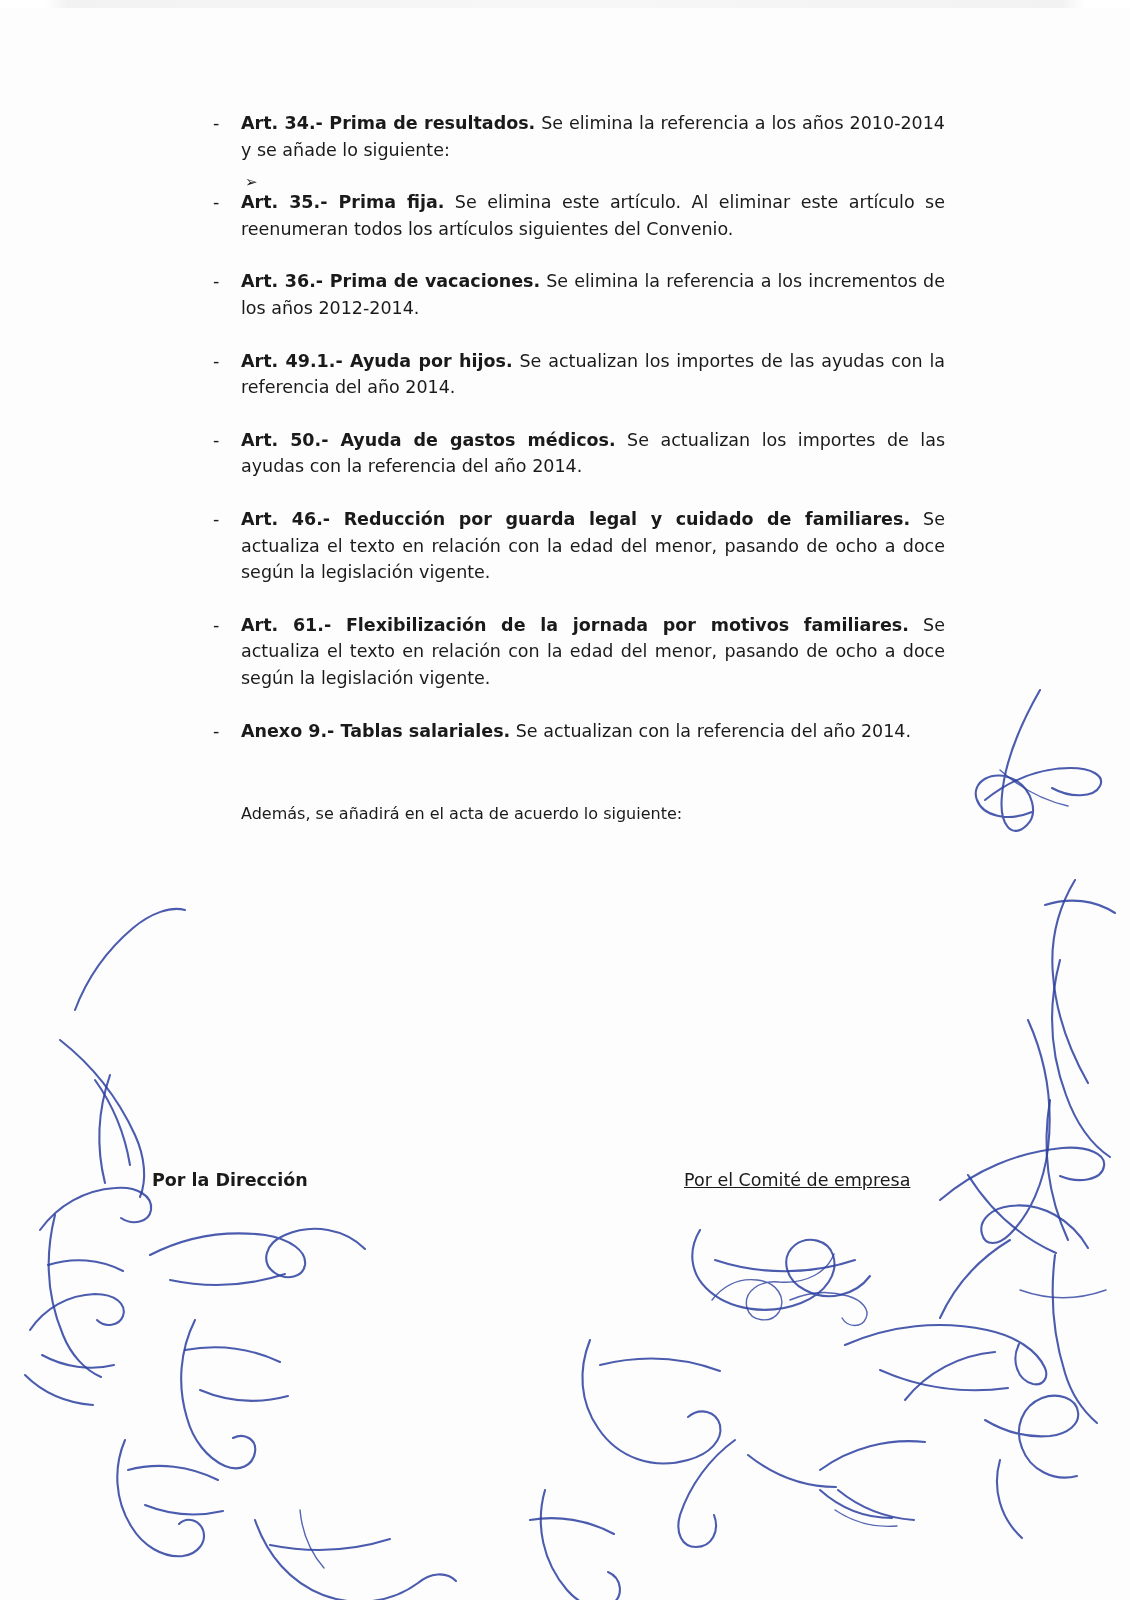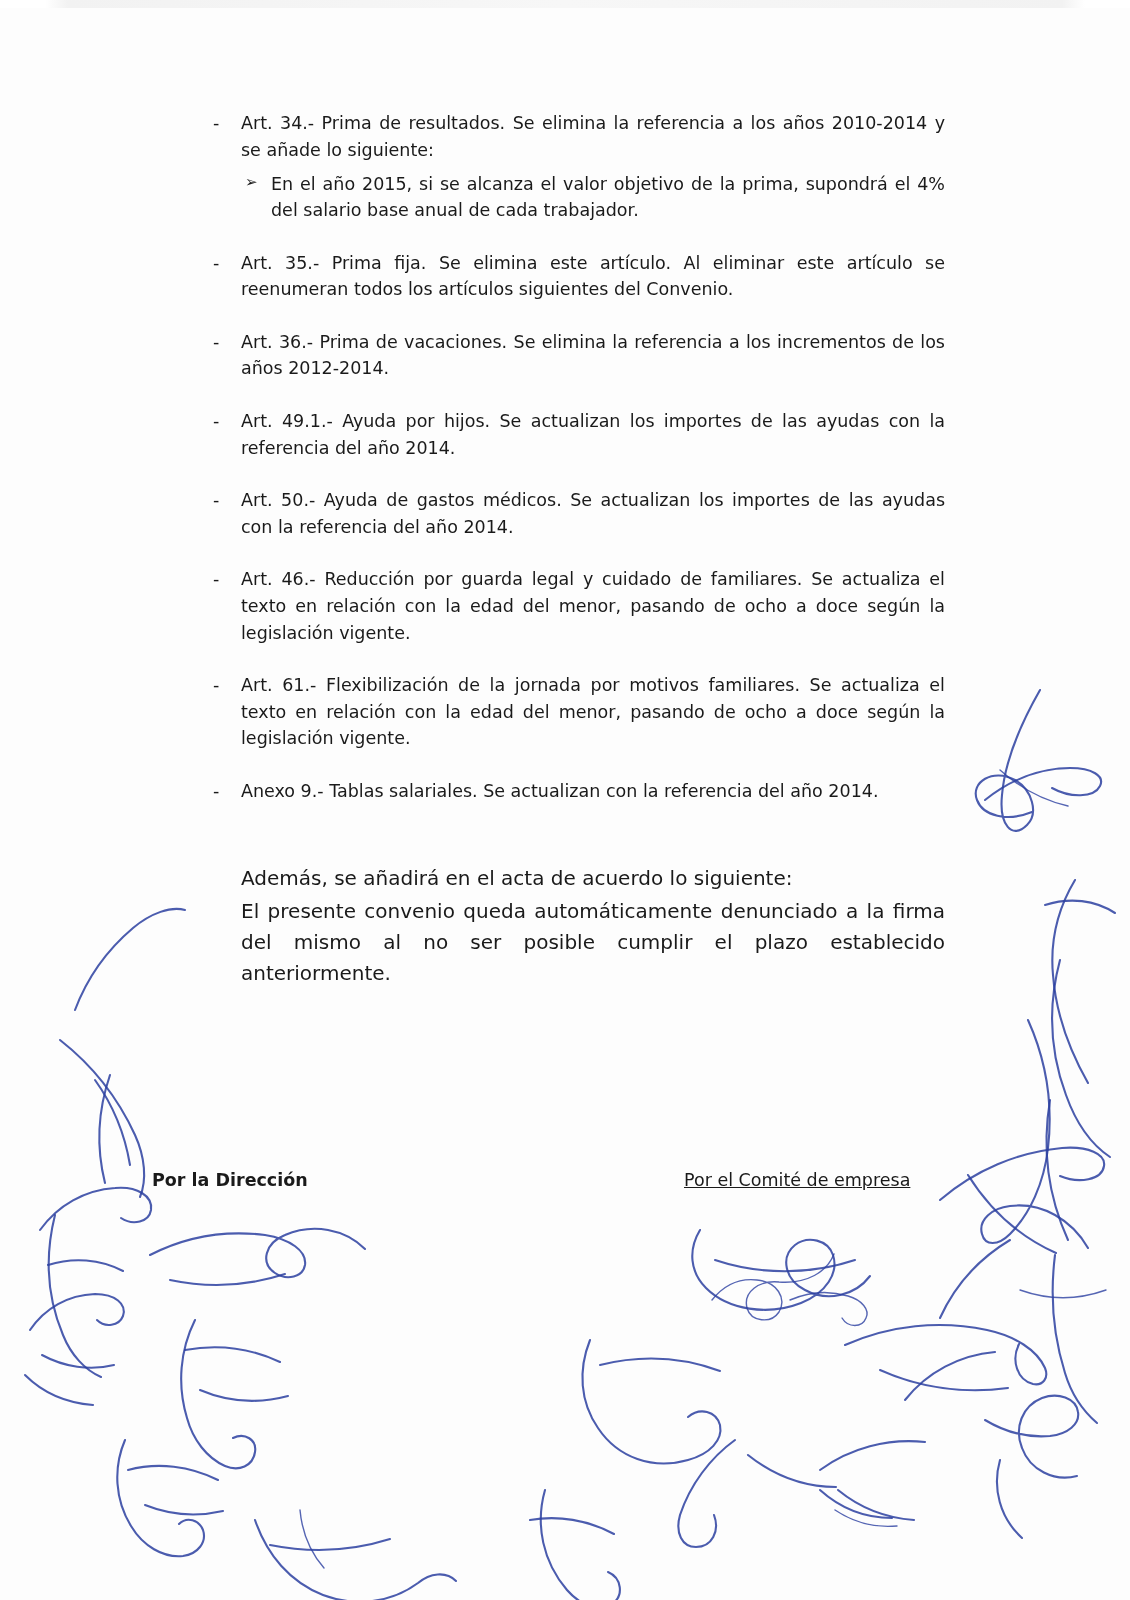--- a/index.html
+++ b/index.html
@@ -42,21 +42,21 @@
     text-align: justify;
   }
   li.bullet > .dash {
     position: absolute;
     left: 8px;
     top: 0;
     font-size: 17.5px;
     color: #1a1a1a;
   }
   .art-title {
-    font-weight: normal;
+    font-weight: bold;
   }
   .art-body {
     font-weight: normal;
   }
   .sub {
     position: relative;
     margin-top: 8px;
     padding-left: 30px;
     font-size: 17.5px;
     line-height: 1.5;
@@ -64,21 +64,21 @@
   }
   .sub > .arrow {
     position: absolute;
     left: 4px;
     top: 0px;
     font-size: 15px;
   }
   .closing {
     margin-top: 58px;
     padding-left: 36px;
-    font-size: 20px;
+    font-size: 16px;
     line-height: 1.55;
     text-align: justify;
   }
   .closing p { margin: 0 0 2px 0; }
   .signature-row {
     position: absolute;
     top: 1170px;
     left: 0;
     width: 1130px;
     font-size: 17.5px;
@@ -132,21 +132,20 @@
   <div class="top-edge"></div>
 
   <div class="content">
     <ul class="bullets">
 
       <li class="bullet">
         <span class="dash">-</span>
         <span class="art-title">Art. 34.- Prima de resultados.</span><span class="art-body"> Se elimina la referencia a los años 2010-2014 y se añade lo siguiente:</span>
         <div class="sub">
           <span class="arrow">➢</span>
-          <span>En el año 2015, si se alcanza el valor objetivo de la prima, supondrá el 4% del salario base anual de cada trabajador.</span>
         </div>
       </li>
 
       <li class="bullet">
         <span class="dash">-</span>
         <span class="art-title">Art. 35.- Prima fija.</span><span class="art-body"> Se elimina este artículo. Al eliminar este artículo se reenumeran todos los artículos siguientes del Convenio.</span>
       </li>
 
       <li class="bullet">
         <span class="dash">-</span>
@@ -175,21 +174,20 @@
 
       <li class="bullet">
         <span class="dash">-</span>
         <span class="art-title">Anexo 9.- Tablas salariales.</span><span class="art-body"> Se actualizan con la referencia del año 2014.</span>
       </li>
 
     </ul>
 
     <div class="closing">
       <p>Además, se añadirá en el acta de acuerdo lo siguiente:</p>
-      <p>El presente convenio queda automáticamente denunciado a la firma del mismo al no ser posible cumplir el plazo establecido anteriormente.</p>
     </div>
   </div>
 
   <div class="signature-row">
     <div class="sig-left">Por la Dirección</div>
     <div class="sig-right">Por el Comité de empresa</div>
   </div>
 
   <div class="scribbles">
     <svg width="1130" height="1600" viewBox="0 0 1130 1600">

